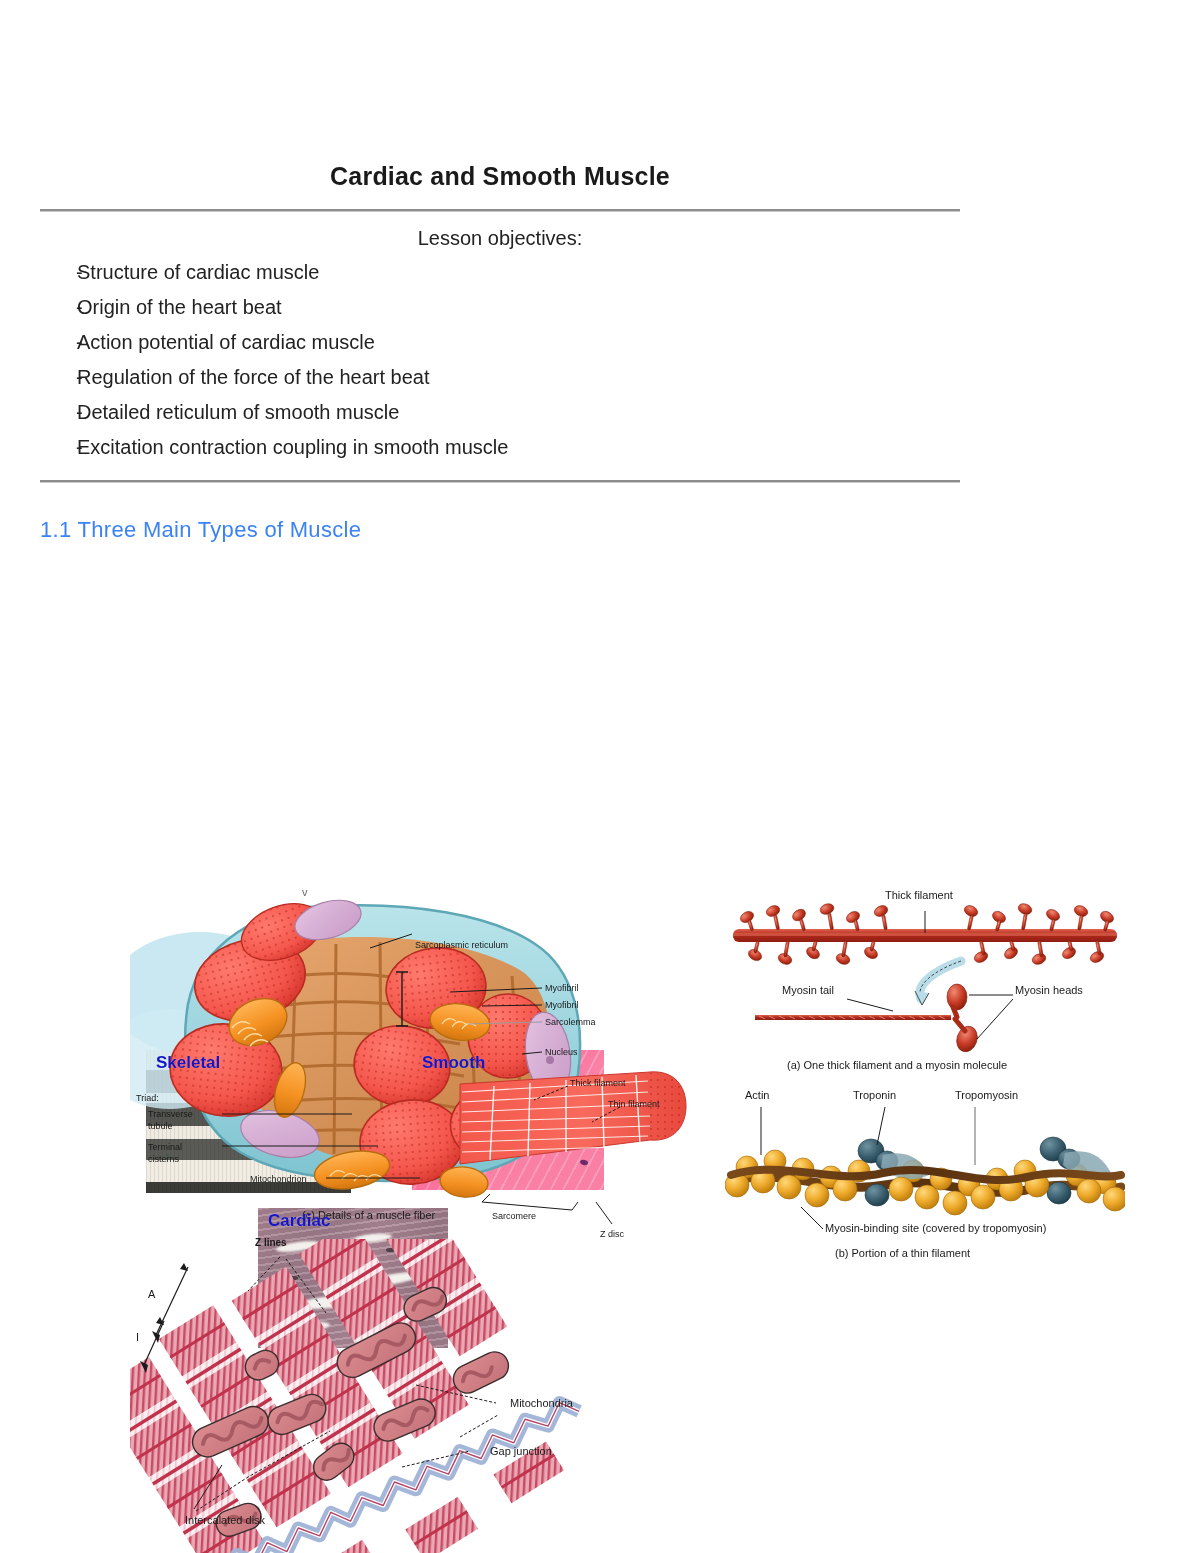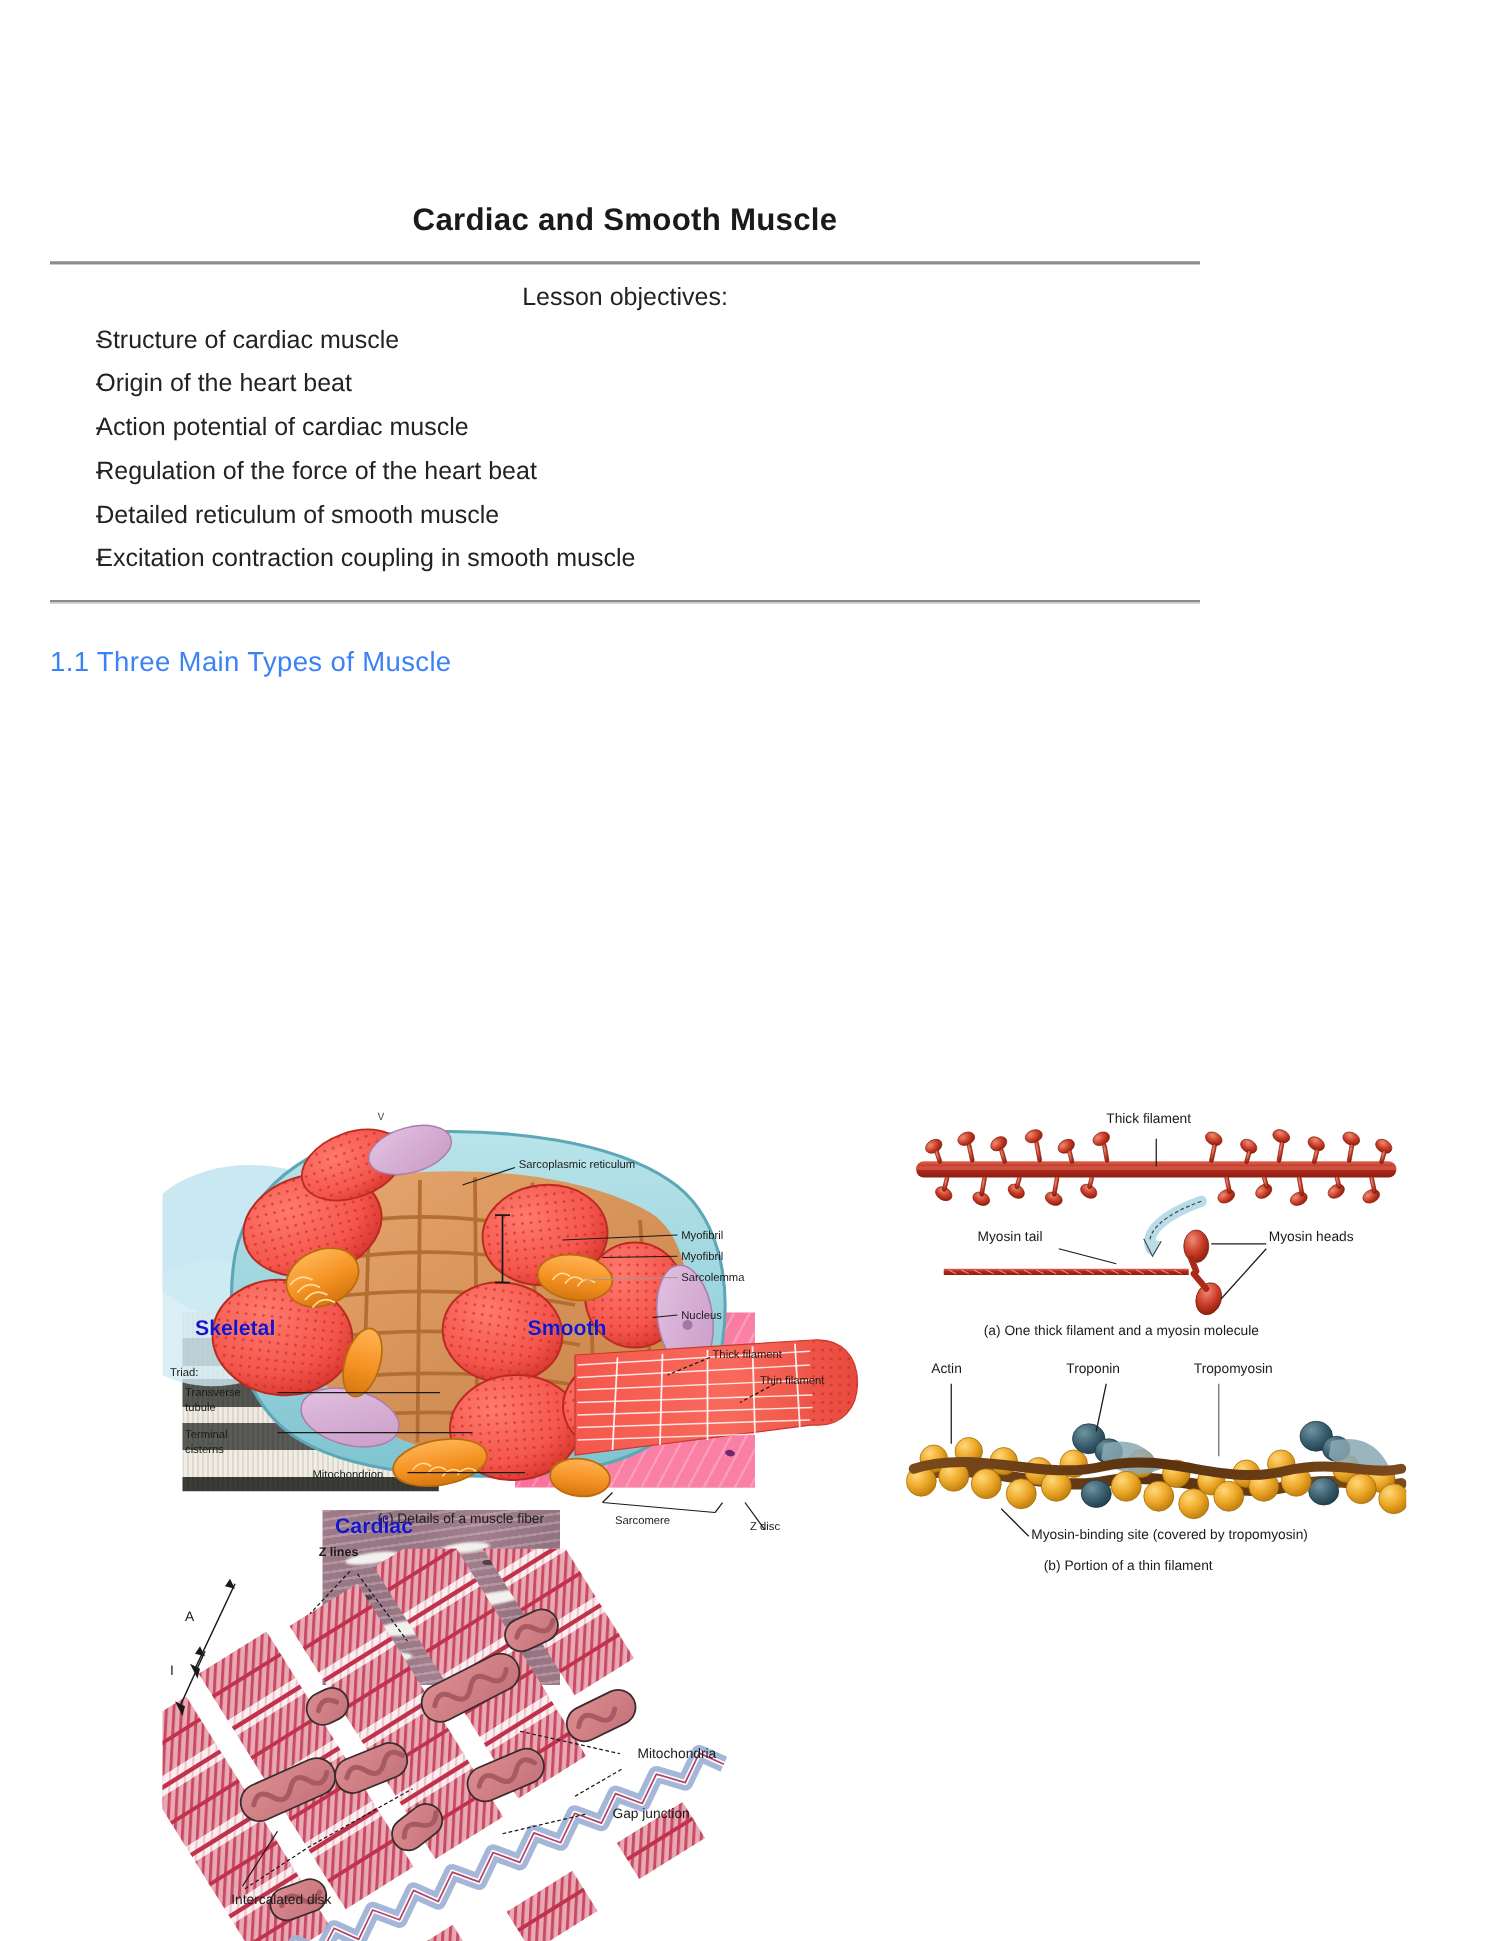--- a/index.html
+++ b/index.html
@@ -321,35 +321,35 @@
               <path d="M106,16 L106,88"></path>
             <path d="M142,13 L144,84"></path>
               <path d="M176,11 L180,80"></path>
           </g>
           <g fill="url(#dots)" opacity=".85">
               <path d="M186,9 C212,6 226,22 226,42 C226,62 212,78 188,76 Z"></path>
             </g>
         </g>
       </svg>
 
-      <span class="fig-label" style="left:285px;top:42px;">Sarcoplasmic reticulum</span>
+      <span class="fig-label" style="left:285px;top:56px;">Sarcoplasmic reticulum</span>
       <span class="fig-label" style="left:415px;top:99px;">Myofibril</span>
       <span class="fig-label" style="left:415px;top:116px;">Myofibril</span>
       <span class="fig-label" style="left:415px;top:133px;">Sarcolemma</span>
       <span class="fig-label" style="left:415px;top:163px;">Nucleus</span>
       <span class="fig-label" style="left:6px;top:209px;">Triad:</span>
       <span class="fig-label" style="left:18px;top:225px;">Transverse</span>
       <span class="fig-label" style="left:18px;top:237px;">tubule</span>
       <span class="fig-label" style="left:18px;top:258px;">Terminal</span>
       <span class="fig-label" style="left:18px;top:270px;">cisterns</span>
       <span class="fig-label" style="left:120px;top:290px;">Mitochondrion</span>
       <span class="fig-label" style="left:440px;top:194px;">Thick filament</span>
       <span class="fig-label" style="left:478px;top:215px;">Thin filament</span>
       <span class="fig-label" style="left:362px;top:327px;">Sarcomere</span>
-      <span class="fig-label" style="left:470px;top:332px;">Z disc</span>
+      <span class="fig-label" style="left:470px;top:345px;">Z disc</span>
       <span class="fig-label cap" style="left:172px;top:325px;">(c) Details of a muscle fiber</span>
 
       <svg style="position:absolute;left:0;top:0;pointer-events:none;" width="560" height="365">
         <g stroke="#1a1a1a" stroke-width="1" fill="none">
           <path d="M282,50 L240,64"></path>
           <path d="M412,104 L320,108"></path>
           <path d="M412,121 L352,122"></path>
           <path d="M412,138 L338,140" stroke="#9a9a9a"></path>
           <path d="M412,168 L392,170"></path>
           <path d="M92,230 L222,230"></path>

